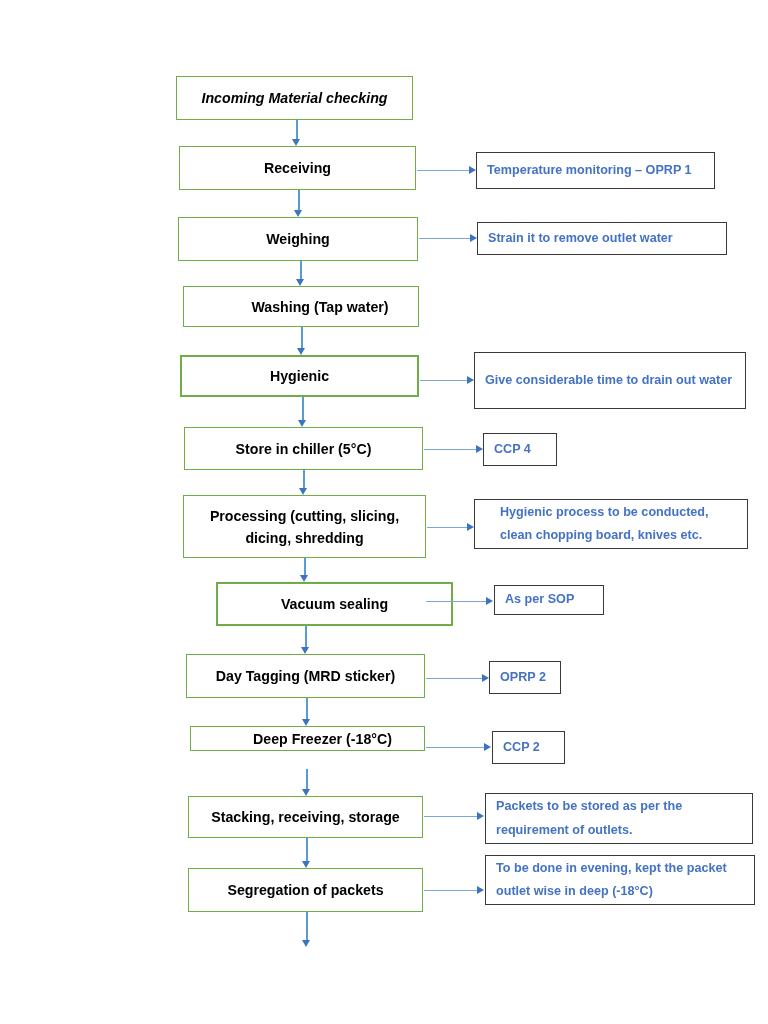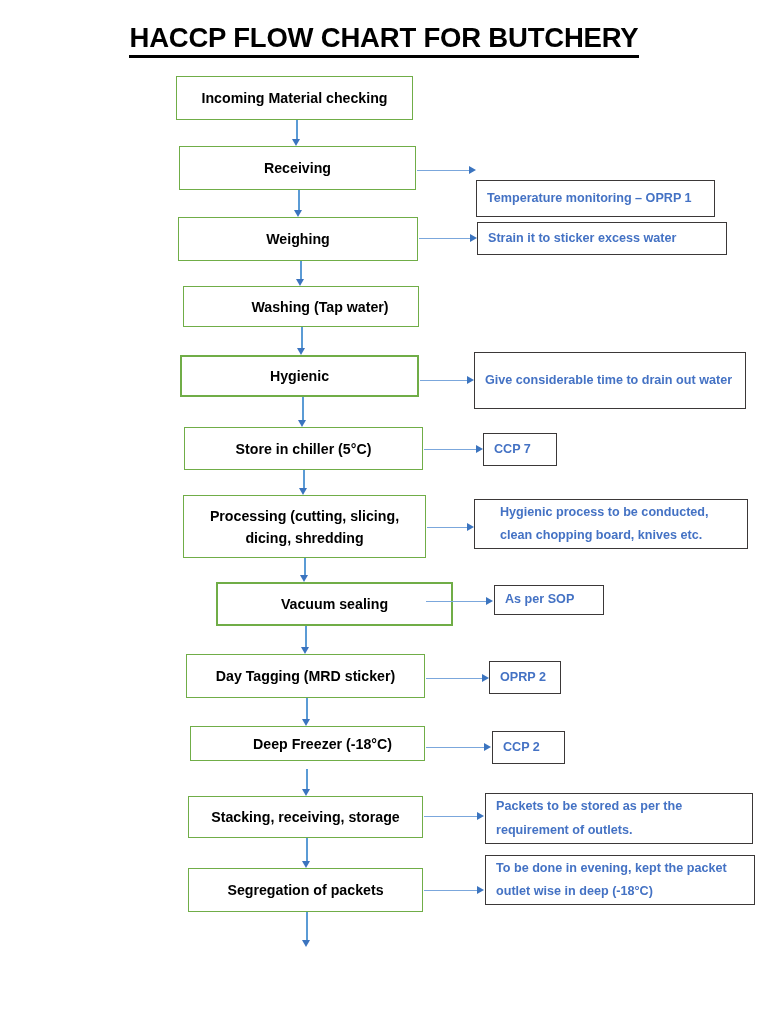--- a/index.html
+++ b/index.html
@@ -92,23 +92,22 @@
     border-top: 4.6px solid transparent;
     border-bottom: 4.6px solid transparent;
     border-left: 7px solid #3B74BF;
   }
 </style>
 </head>
 <body>
 
 <div id="canvas">
 
-  <div class="title"><span class="underlined">HACCP FLOW CHART FOR BUTCHERY</span></div>
-
-  <div class="pbox" style="left:176px; top:76px; width:237px; height:44px;">
+
+  <div class="pbox" style="left:176px; top:76px; width:237px; height:44px;font-style:italic;">
     <span>Incoming Material checking</span>
   </div>
 
   <div class="pbox" style="left:179px; top:146px; width:237px; height:44px;">
     <span>Receiving</span>
   </div>
 
   <div class="pbox" style="left:178px; top:217px; width:240px; height:44px;">
     <span>Weighing</span>
   </div>
@@ -130,46 +129,46 @@
   </div>
 
   <div class="pbox thick" style="left:188px; top:582px; width:237px; height:44px;margin-left:28px;">
     <span>Vacuum sealing</span>
   </div>
 
   <div class="pbox" style="left:186px; top:654px; width:239px; height:44px;">
     <span>Day Tagging (MRD sticker)</span>
   </div>
 
-  <div class="pbox" style="left:190px; top:726px; width:235px; height:35px;padding-left:36px;">
+  <div class="pbox" style="left:190px; top:726px; width:235px; height:25px;padding-left:36px;">
     <span>Deep Freezer (-18°C)</span>
   </div>
 
   <div class="pbox" style="left:188px; top:796px; width:235px; height:42px;">
     <span>Stacking, receiving, storage</span>
   </div>
 
   <div class="pbox" style="left:188px; top:868px; width:235px; height:44px;">
     <span>Segregation of packets</span>
   </div>
 
-  <div class="abox" style="left:476px; top:152px; width:239px; height:37px;margin-top:28px;">
+  <div class="abox" style="left:476px; top:152px; width:239px; height:37px;">
     <span>Temperature monitoring – OPRP 1</span>
   </div>
 
   <div class="abox thin" style="left:477px; top:222px; width:250px; height:33px;">
-    <span>Strain it to sticker excess water</span>
+    <span>Strain it to remove outlet water</span>
   </div>
 
   <div class="abox" style="left:474px; top:352px; width:272px; height:57px;">
     <span>Give considerable time to drain out water</span>
   </div>
 
   <div class="abox" style="left:483px; top:433px; width:74px; height:33px;">
-    <span>CCP 7</span>
+    <span>CCP 4</span>
   </div>
 
   <div class="abox" style="left:474px; top:499px; width:274px; height:50px;padding-left:25px;">
     <span>Hygienic process to be conducted, clean chopping board, knives etc.</span>
   </div>
 
   <div class="abox" style="left:494px; top:585px; width:110px; height:30px;">
     <span>As per SOP</span>
   </div>
 

